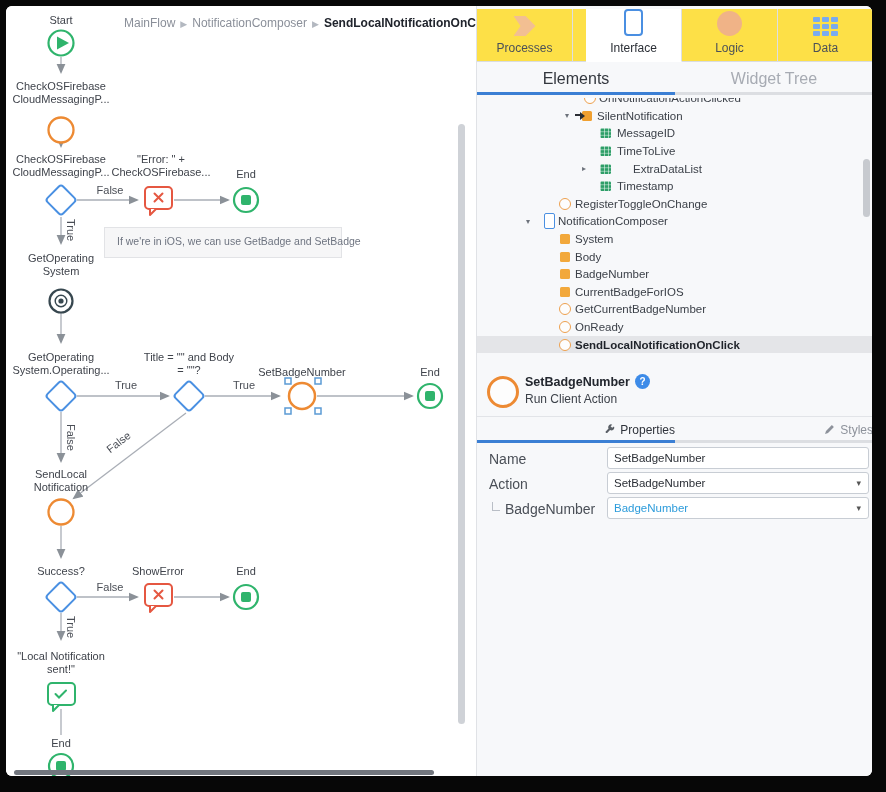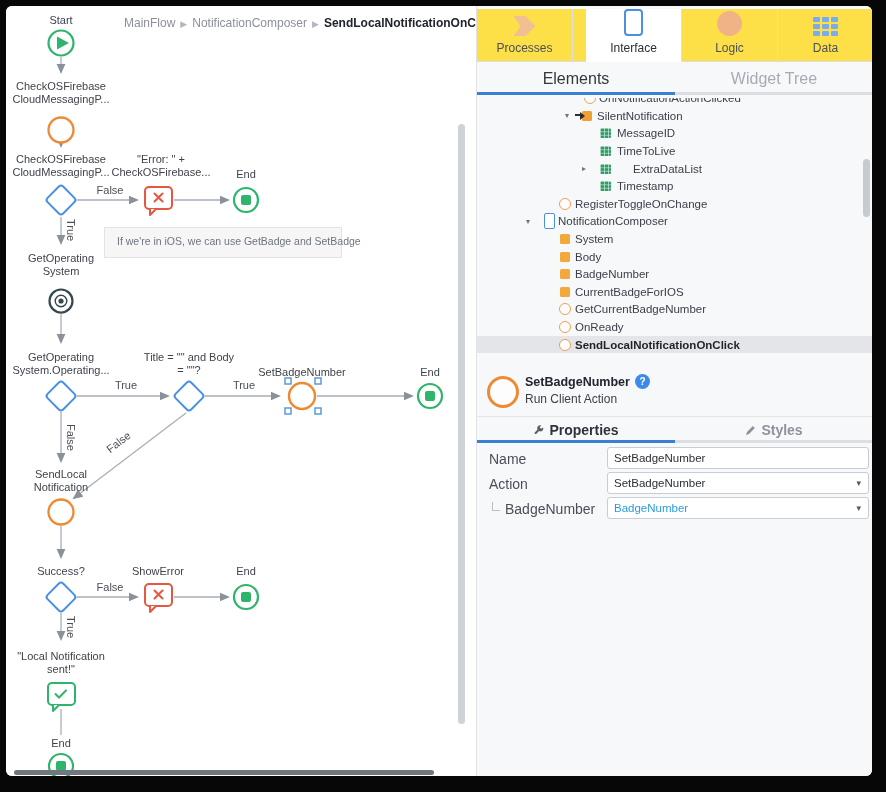--- a/index.html
+++ b/index.html
@@ -63,21 +63,21 @@
   
   .insp-head{position:absolute;left:0;top:364px;width:100%;height:46px;background:#f7f8fa;}
   .insp-circle{position:absolute;left:10px;top:6px;width:26px;height:26px;border:3px solid #ed8a33;
     border-radius:50%;background:#fdfdfd;}
   .insp-title{position:absolute;left:48px;top:5px;font-size:12.5px;font-weight:bold;color:#22262e;}
   .qbadge{position:absolute;left:158px;top:4px;width:15px;height:15px;border-radius:50%;background:#3d8be8;
     color:#fff;font-size:10px;font-weight:bold;text-align:center;line-height:15px;}
   .insp-sub{position:absolute;left:48px;top:22px;font-size:12px;color:#3c4149;}
   .insp-div{position:absolute;left:0;top:410px;width:100%;height:1px;background:#e2e4e8;}
   .ptabs{position:absolute;left:0;top:411px;width:100%;height:26px;display:flex;align-items:center;}
-  .ptab{flex:1;text-align:center;font-size:14px;color:#2f333b;font-weight:bold;}
+  .ptab{flex:1;text-align:right;font-size:12px;color:#2f333b;}
   .ptab.dim{color:#8d929b;}
   .ptab svg{vertical-align:-1px;margin-right:5px;}
   .ptab-underline{position:absolute;left:0;bottom:0;width:100%;height:3px;background:#dcdee2;}
   .ptab-underline i{display:block;width:50%;height:3px;background:#3b7fd4;}
   .fields{position:absolute;left:0;top:440px;width:100%;}
   .frow{position:relative;height:25px;}
   .flab{position:absolute;left:12px;top:5px;font-size:14px;color:#4a4f57;}
   .flab.ind{left:28px;}
   .elbow{position:absolute;left:15px;top:6px;width:7px;height:8px;border-left:1px solid #b9bec6;
     border-bottom:1px solid #b9bec6;}

